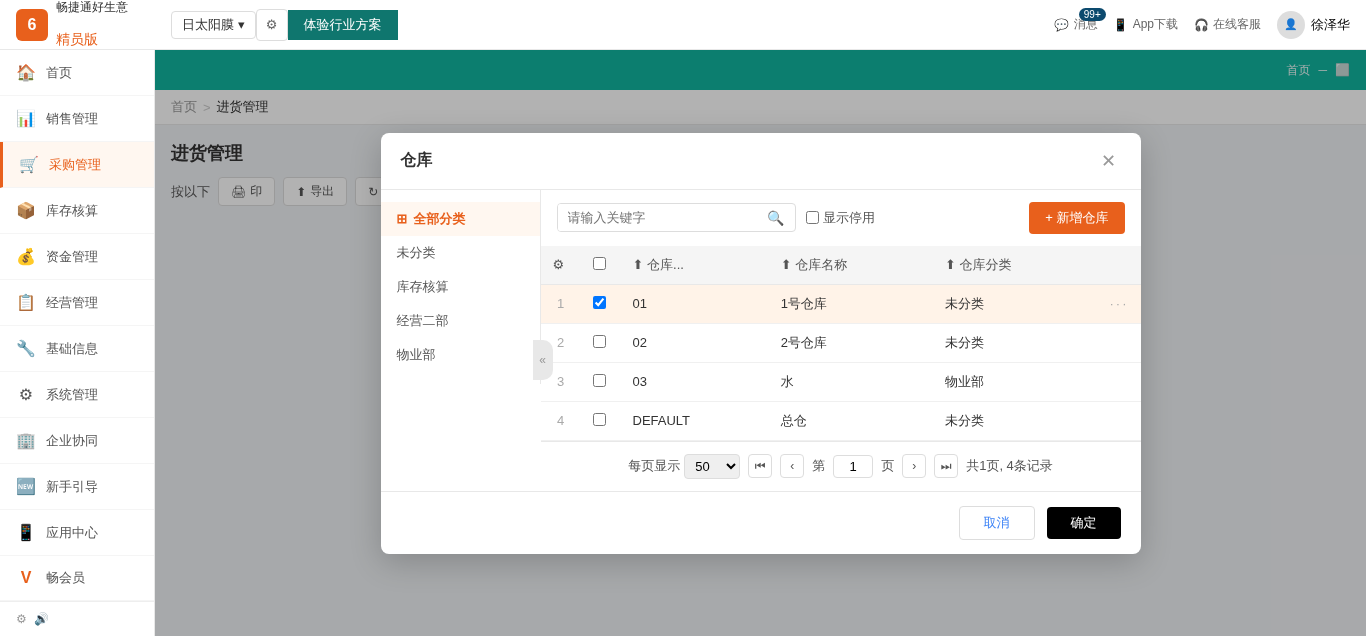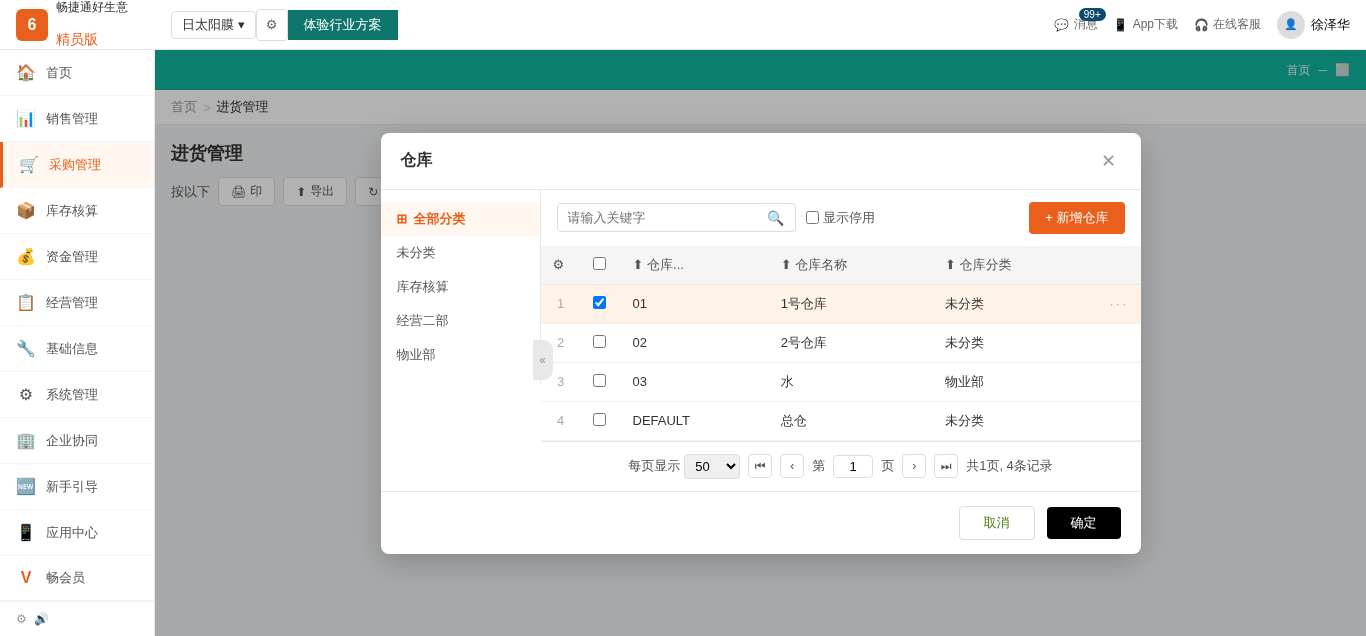--- a/index.html
+++ b/index.html
@@ -266,21 +266,21 @@
     .page-info { color: #555; }
 
     
     .modal-footer {
       padding: 14px 20px;
       border-top: 1px solid #e8e8e8;
       display: flex; align-items: center; justify-content: flex-end; gap: 12px;
     }
     .btn-cancel {
       border: 1px solid #ddd; background: #fff; border-radius: 4px;
-      padding: 7px 24px; cursor: pointer; font-size: 13px; color: #4d7c0f;
+      padding: 7px 24px; cursor: pointer; font-size: 13px; color: #3b82f6;
     }
     .btn-confirm {
       background: #000000; color: #fff; border: none;
       border-radius: 4px; padding: 7px 24px; cursor: pointer; font-size: 13px;
     }
 
     
     .content-top-bar {
       background: #12b5a0; height: 40px; display: flex; align-items: center;
       padding: 0 16px; justify-content: flex-end; gap: 8px;

